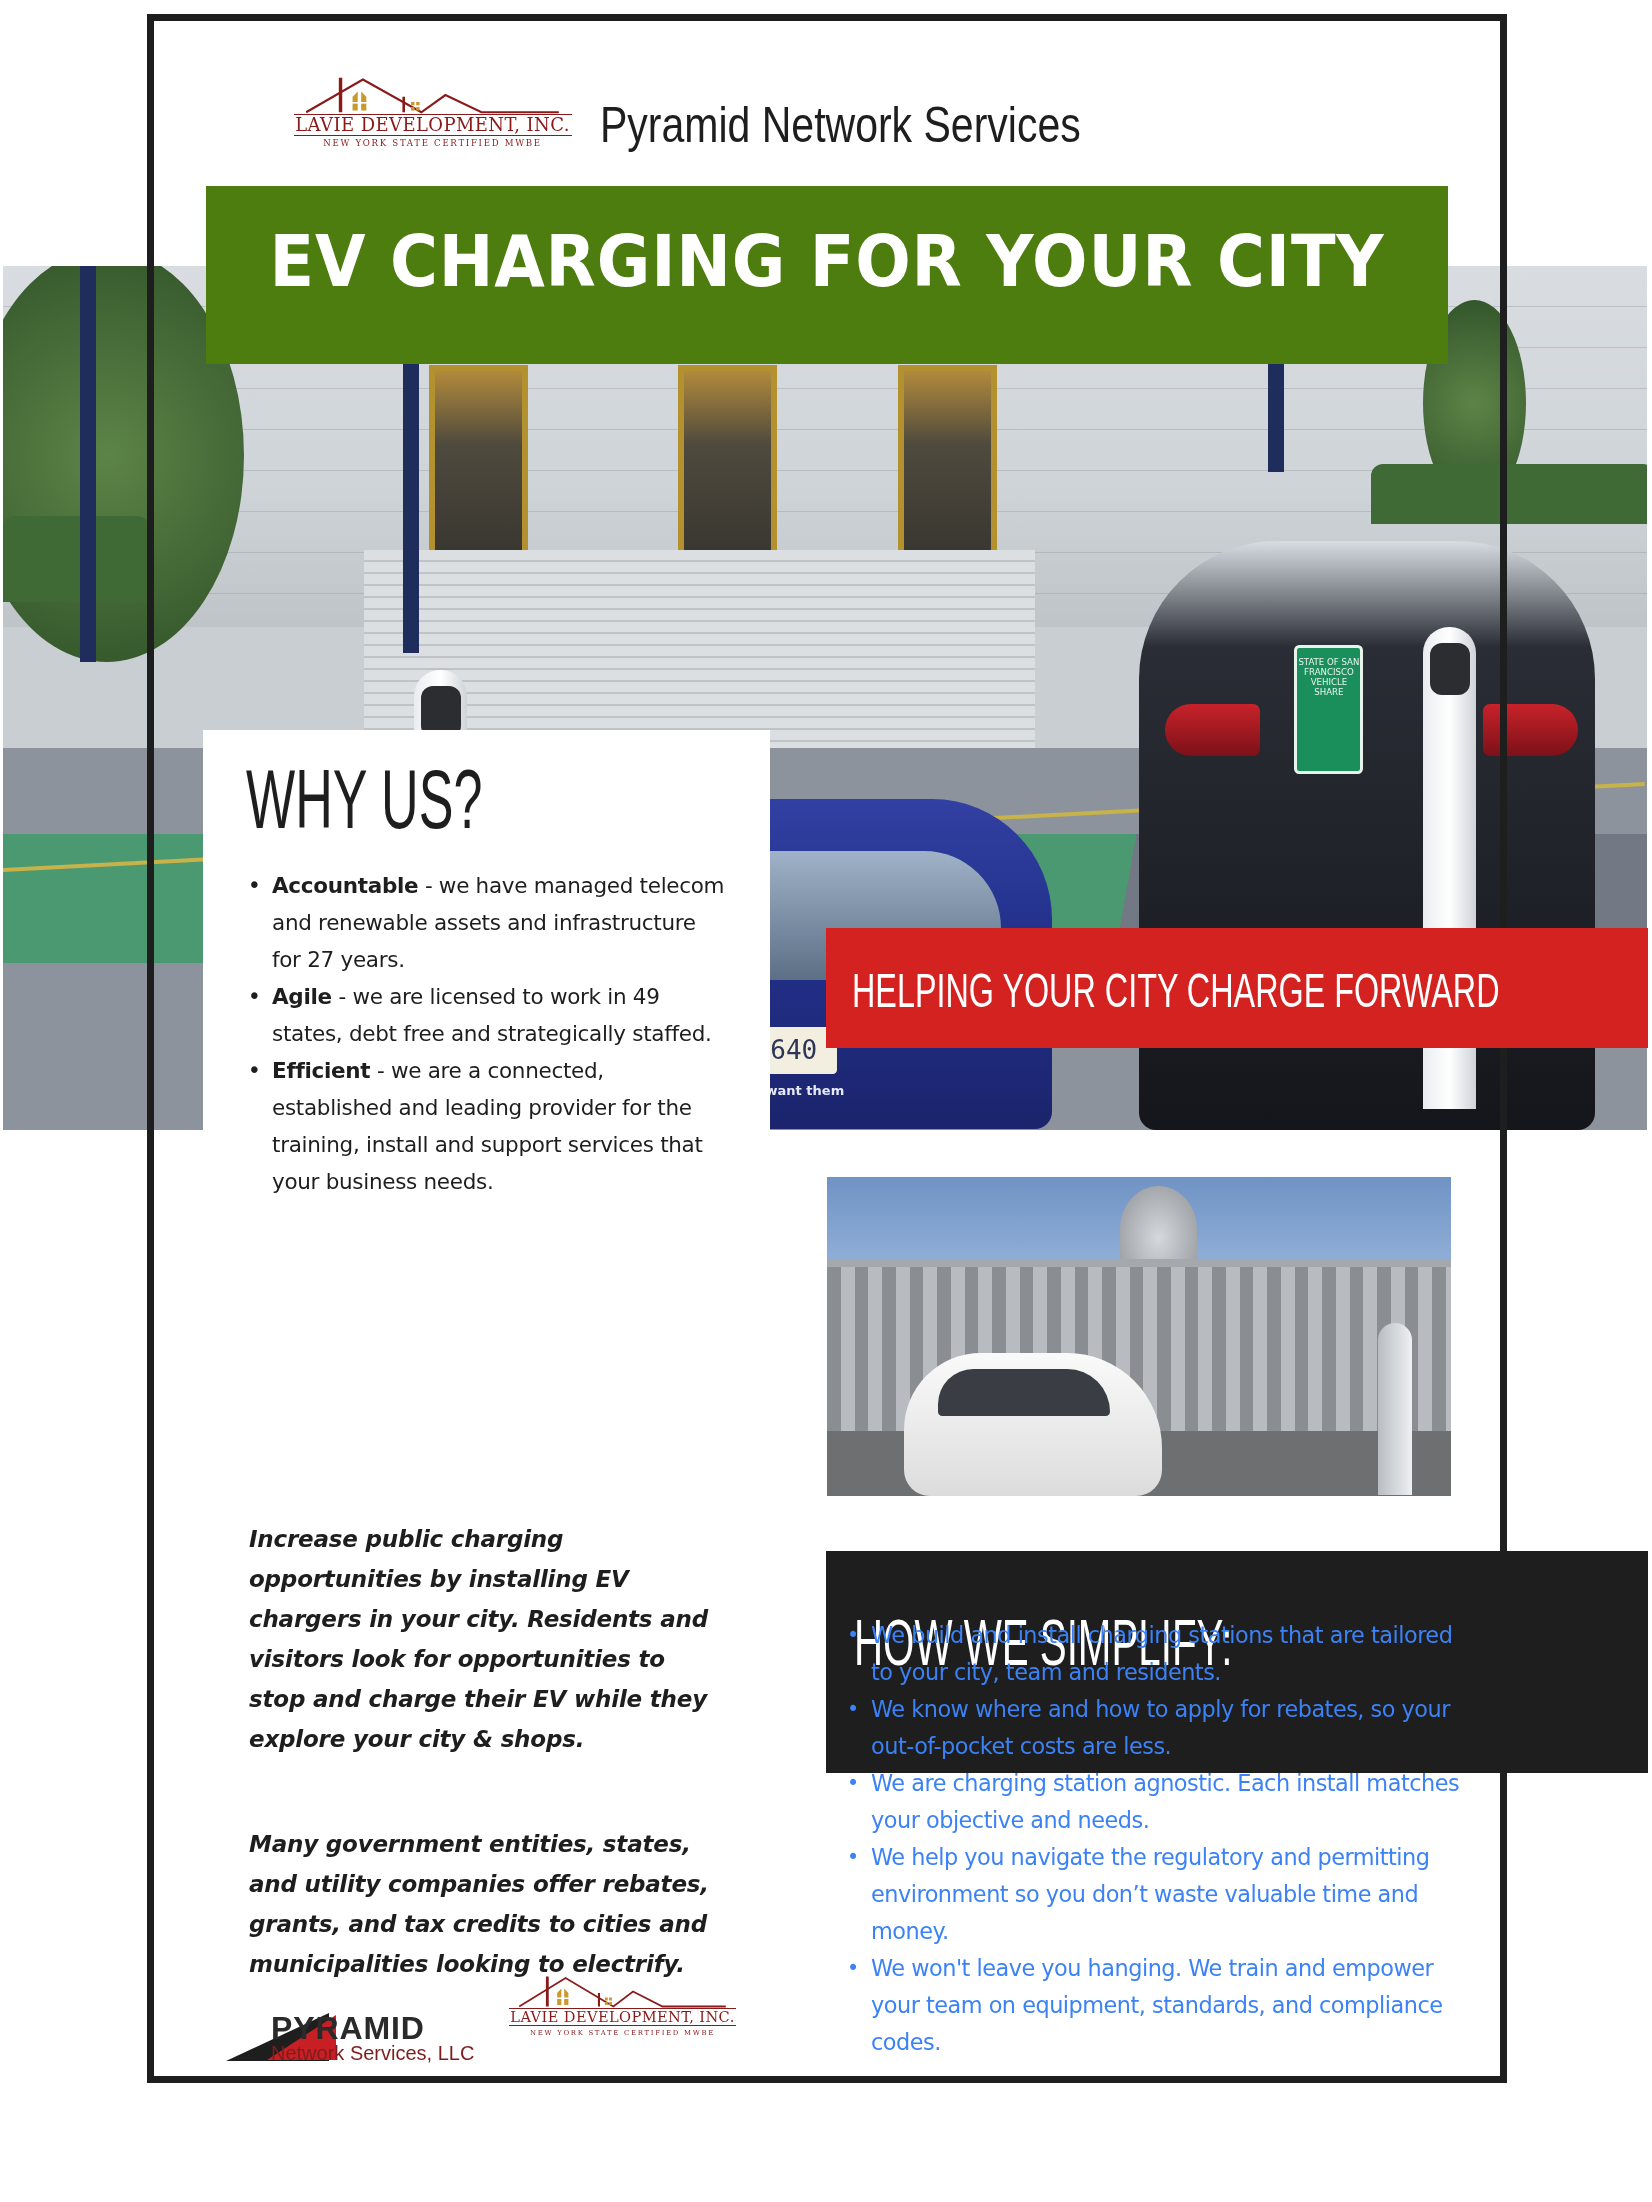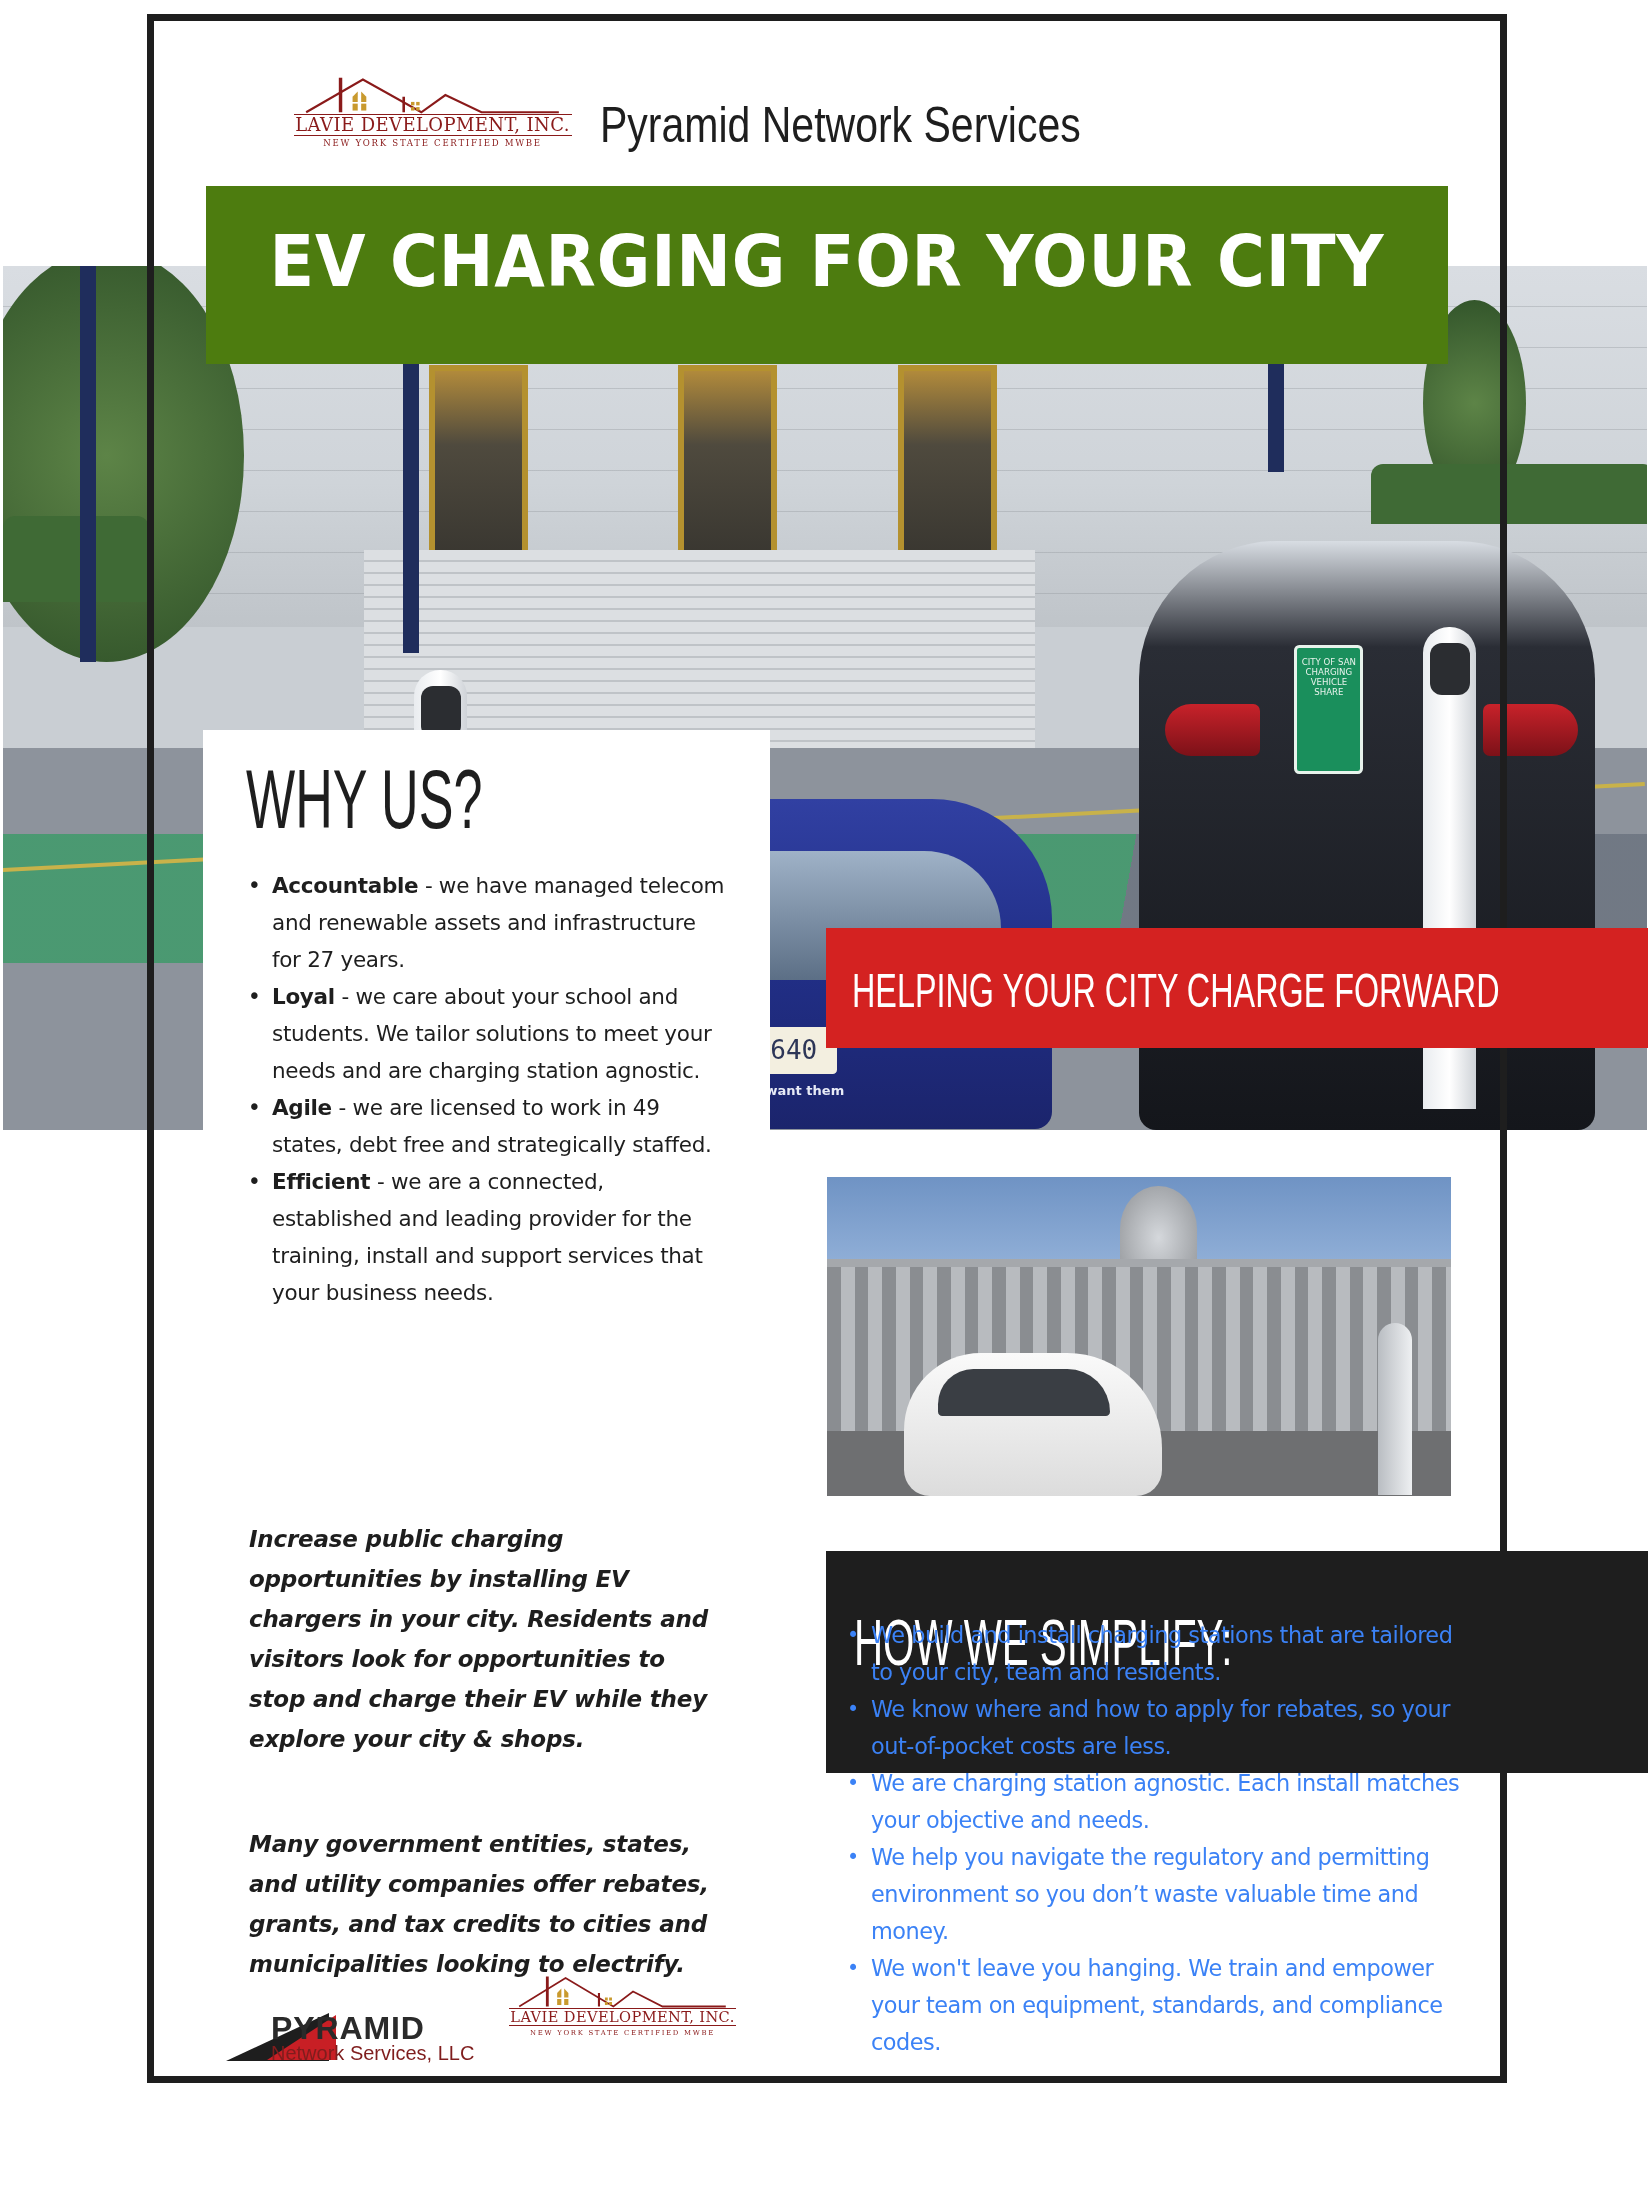--- a/index.html
+++ b/index.html
@@ -118,21 +118,21 @@
   <div class="car-blue">
     <div class="window"></div>
     <div class="brand">zipcar.com</div>
     <div class="plate">Z640</div>
     <div class="tagline">you want them</div>
   </div>
   <div class="car-black">
     <div class="taillight" style="left:26px;"></div>
     <div class="taillight" style="right:17px; border-radius:6.9px 26px 26px 6.9px;"></div>
   </div>
-  <div class="sign">CITY OF SAN CHARGING VEHICLE SHARE</div>
+  <div class="sign">STATE OF SAN FRANCISCO VEHICLE SHARE</div>
   <div class="charger-post" style="left:1420px; top:361px; height:482px;">
       <div class="head"></div>
     </div>
 </div>
 
 <div class="frame"></div>
 
 <div class="lavie-logo top-lavie">
   <svg class="roof" viewBox="0 0 306 44" preserveAspectRatio="none">
     <polyline points="6,42 72,4 140,42 168,22 210,42 300,42" fill="none" stroke="#8a1a1a" stroke-width="2.5"></polyline>
@@ -153,21 +153,20 @@
 <div class="company-name">Pyramid Network Services</div>
 
 <div class="title-box">
   <div class="title">EV CHARGING FOR YOUR CITY</div>
 </div>
 
 <div class="why-box"></div>
 <div class="why-title">WHY US?</div>
 <ul class="why-list">
   <li><span class="lead">Accountable</span><span> - we have managed telecom and renewable assets and infrastructure for 27 years.</span></li>
-  <li><span class="lead">Loyal</span><span> - we care about your school and students. We tailor solutions to meet your needs and are charging station agnostic.</span></li>
   <li><span class="lead">Agile</span><span> - we are licensed to work in 49 states, debt free and strategically staffed.</span></li>
   <li><span class="lead">Efficient</span><span> - we are a connected, established and leading provider for the training, install and support services that your business needs.</span></li>
 </ul>
 
 <p class="promo promo-1">Increase public charging opportunities by installing EV chargers in your city. Residents and visitors look for opportunities to stop and charge their EV while they explore your city &amp; shops.</p>
 <p class="promo promo-2">Many government entities, states, and utility companies offer rebates, grants, and tax credits to cities and municipalities looking to electrify.</p>
 
 <div class="pyramid-logo">
   <div class="tri"></div>
   <div class="tri-red"></div>

